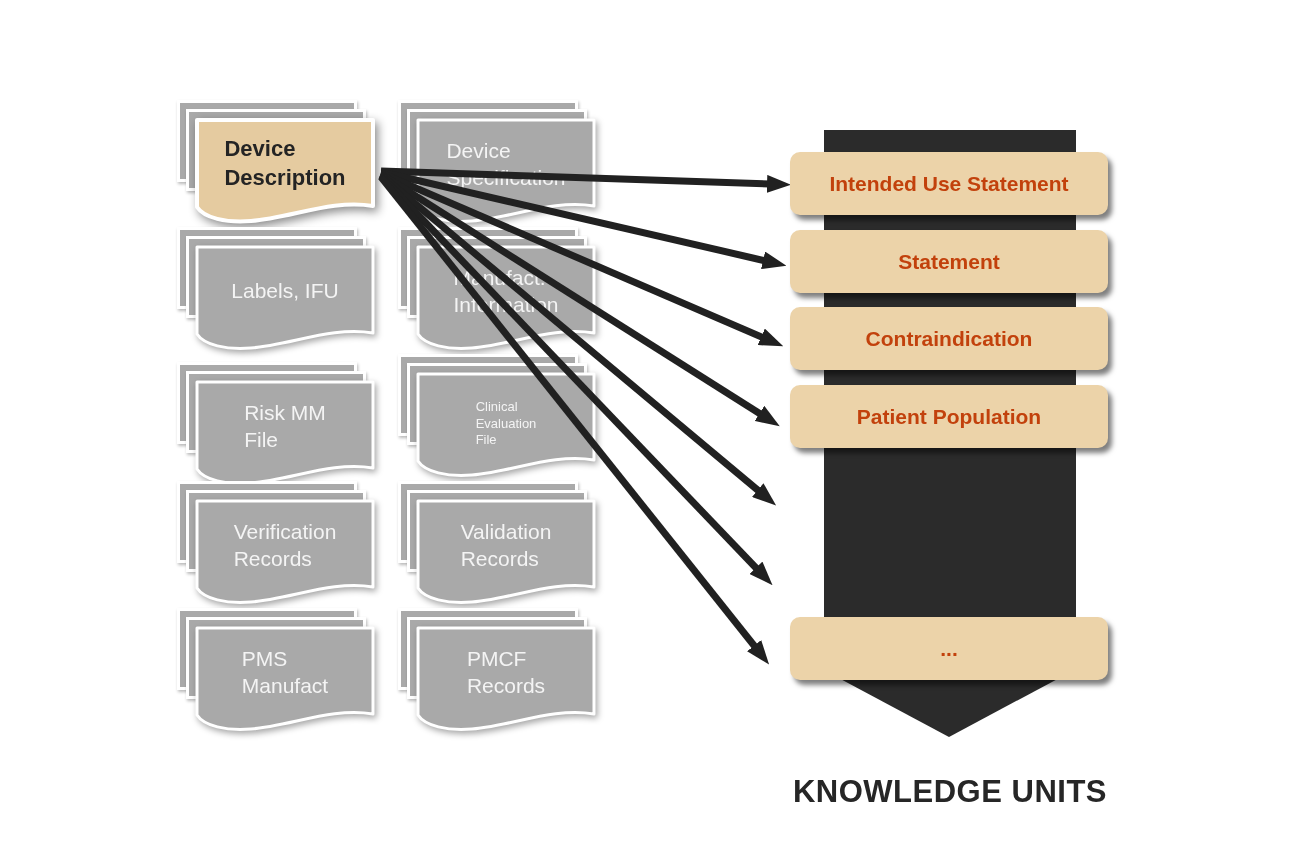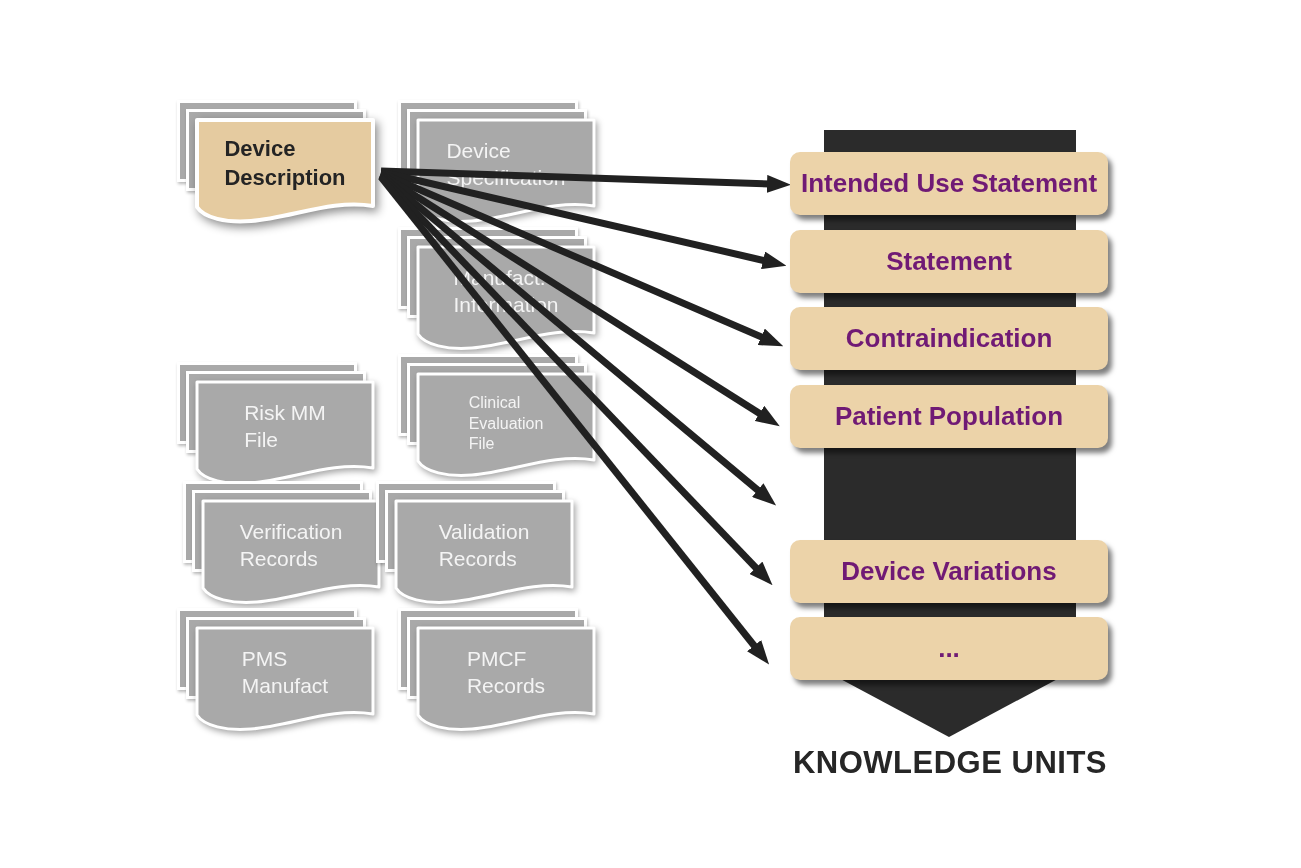--- a/index.html
+++ b/index.html
@@ -23,25 +23,25 @@
   .doc-label{position:absolute;left:0;right:0;top:0;bottom:16px;
              display:flex;align-items:center;justify-content:center;
              text-align:left;color:#f4f4f4;font-size:21px;line-height:1.3;
              white-space:pre-line;}
   .doc.highlight .doc-label{color:#242424;font-weight:700;font-size:22px;}
 
   
   .kbox{position:absolute;left:790px;width:318px;height:63px;background:#ecd3a9;
         border-radius:10px;box-shadow:4px 5px 5px rgba(0,0,0,.5);
         display:flex;align-items:center;justify-content:center;
-        font-weight:700;font-size:26px;color:#701a75;text-align:center;}
+        font-weight:700;font-size:21px;color:#c2410c;text-align:center;}
 
   
   .overlay{position:absolute;left:0;top:0;width:1301px;height:868px;pointer-events:none;}
-  #ku-title{position:absolute;left:775px;top:745px;width:350px;text-align:center;
+  #ku-title{position:absolute;left:775px;top:774px;width:350px;text-align:center;
             font-size:31px;font-weight:800;color:#262626;letter-spacing:.5px;}
 </style>
 </head>
 <body>
 
 <div id="canvas">
 
   <svg class="overlay" aria-hidden="true">
     <rect x="824" y="130" width="252" height="528" fill="#2b2b2b"></rect>
     <polygon points="790,652 1108,652 949,737" fill="#2b2b2b"></polygon>
@@ -52,34 +52,44 @@
     <div class="sheet s1"></div>
     <div class="doc highlight">
       <svg viewBox="0 0 180 108" preserveAspectRatio="none">
           <path class="docpath" d="M2,2 L178,2 L178,88 C137,81 96,100 56,103 C31,105 9,100 2,89 Z"></path>
         </svg>
       <div class="doc-label">Device
 Description</div>
     </div>
   </div>
 
+  <div class="stack" style="left:177px;top:227px">
+    <div class="sheet s2"></div>
+    <div class="sheet s1"></div>
+    <div class="doc">
+      <svg viewBox="0 0 180 108" preserveAspectRatio="none">
+          <path class="docpath" d="M2,2 L178,2 L178,88 C137,81 96,100 56,103 C31,105 9,100 2,89 Z"></path>
+        </svg>
+      <div class="doc-label">Labels, IFU</div>
+    </div>
+  </div>
 
   <div class="stack" style="left:177px;top:362px">
     <div class="sheet s2"></div>
     <div class="sheet s1"></div>
     <div class="doc">
       <svg viewBox="0 0 180 108" preserveAspectRatio="none">
           <path class="docpath" d="M2,2 L178,2 L178,88 C137,81 96,100 56,103 C31,105 9,100 2,89 Z"></path>
         </svg>
       <div class="doc-label">Risk MM
 File</div>
     </div>
   </div>
 
-  <div class="stack" style="left:183px;top:481px">
+  <div class="stack" style="left:177px;top:481px">
     <div class="sheet s2"></div>
     <div class="sheet s1"></div>
     <div class="doc">
       <svg viewBox="0 0 180 108" preserveAspectRatio="none">
           <path class="docpath" d="M2,2 L178,2 L178,88 C137,81 96,100 56,103 C31,105 9,100 2,89 Z"></path>
         </svg>
       <div class="doc-label">Verification
 Records</div>
     </div>
   </div>
@@ -120,27 +130,27 @@
     </div>
   </div>
 
   <div class="stack" style="left:398px;top:354px">
     <div class="sheet s2"></div>
     <div class="sheet s1"></div>
     <div class="doc">
       <svg viewBox="0 0 180 108" preserveAspectRatio="none">
           <path class="docpath" d="M2,2 L178,2 L178,88 C137,81 96,100 56,103 C31,105 9,100 2,89 Z"></path>
         </svg>
-      <div class="doc-label" style="font-size:16px;bottom:4px">Clinical
+      <div class="doc-label" style="font-size:13px;bottom:4px">Clinical
 Evaluation
 File</div>
     </div>
   </div>
 
-  <div class="stack" style="left:376px;top:481px">
+  <div class="stack" style="left:398px;top:481px">
     <div class="sheet s2"></div>
     <div class="sheet s1"></div>
     <div class="doc">
       <svg viewBox="0 0 180 108" preserveAspectRatio="none">
           <path class="docpath" d="M2,2 L178,2 L178,88 C137,81 96,100 56,103 C31,105 9,100 2,89 Z"></path>
         </svg>
       <div class="doc-label">Validation
 Records</div>
     </div>
   </div>
@@ -171,18 +181,17 @@
       <line x1="381" y1="175" x2="760" y2="492" marker-end="url(#ah)"></line>
       <line x1="381" y1="176" x2="758" y2="570" marker-end="url(#ah)"></line>
       <line x1="381" y1="177" x2="756" y2="648" marker-end="url(#ah)"></line>
     </g>
   </svg>
 
   <div class="kbox" style="top:152px">Intended Use Statement</div>
   <div class="kbox" style="top:230px">Statement</div>
   <div class="kbox" style="top:385px">Patient Population</div>
   <div class="kbox" style="top:307px">Contraindication</div>
-  <div class="kbox" style="top:540px">Device Variations</div>
   <div class="kbox" style="top:617px">...</div>
 
   <div id="ku-title">KNOWLEDGE UNITS</div>
 
 </div>
 
 </body></html>

